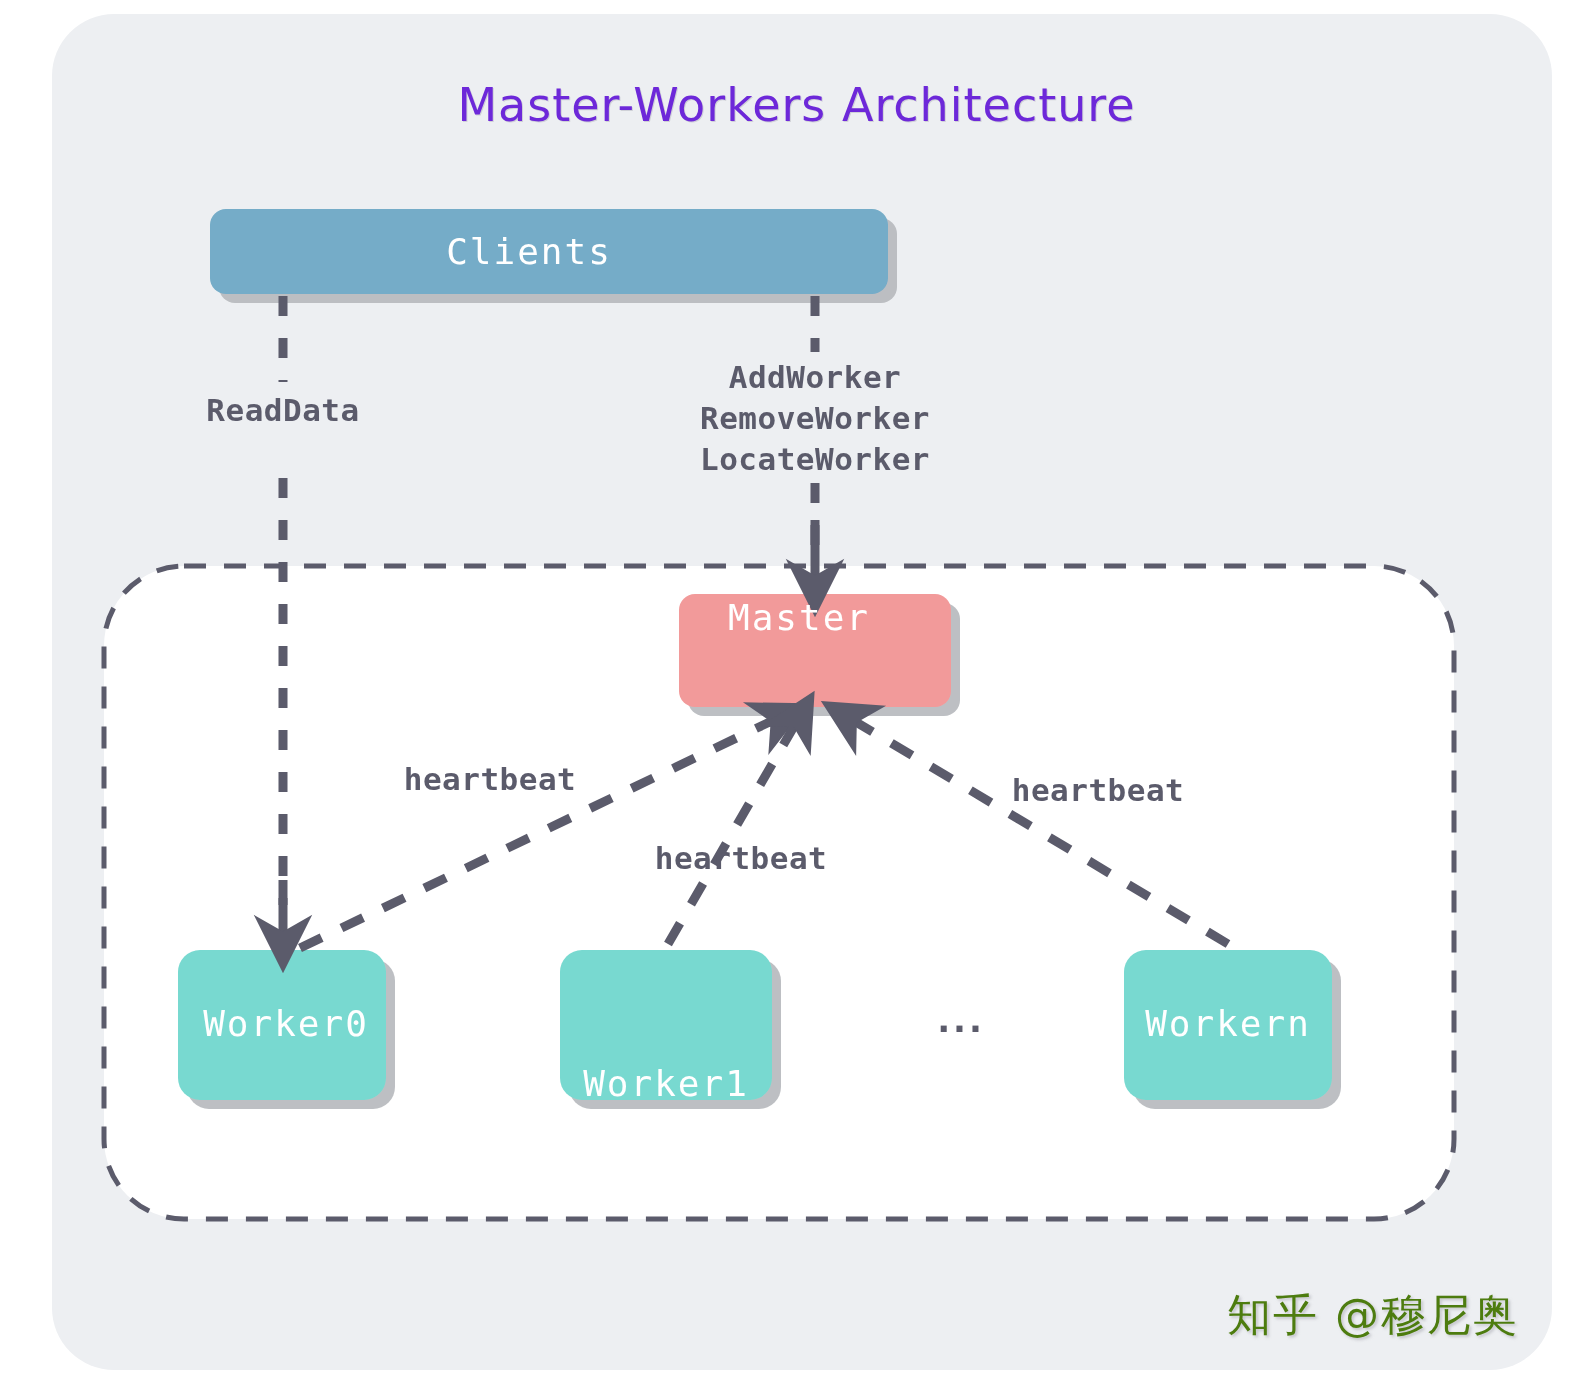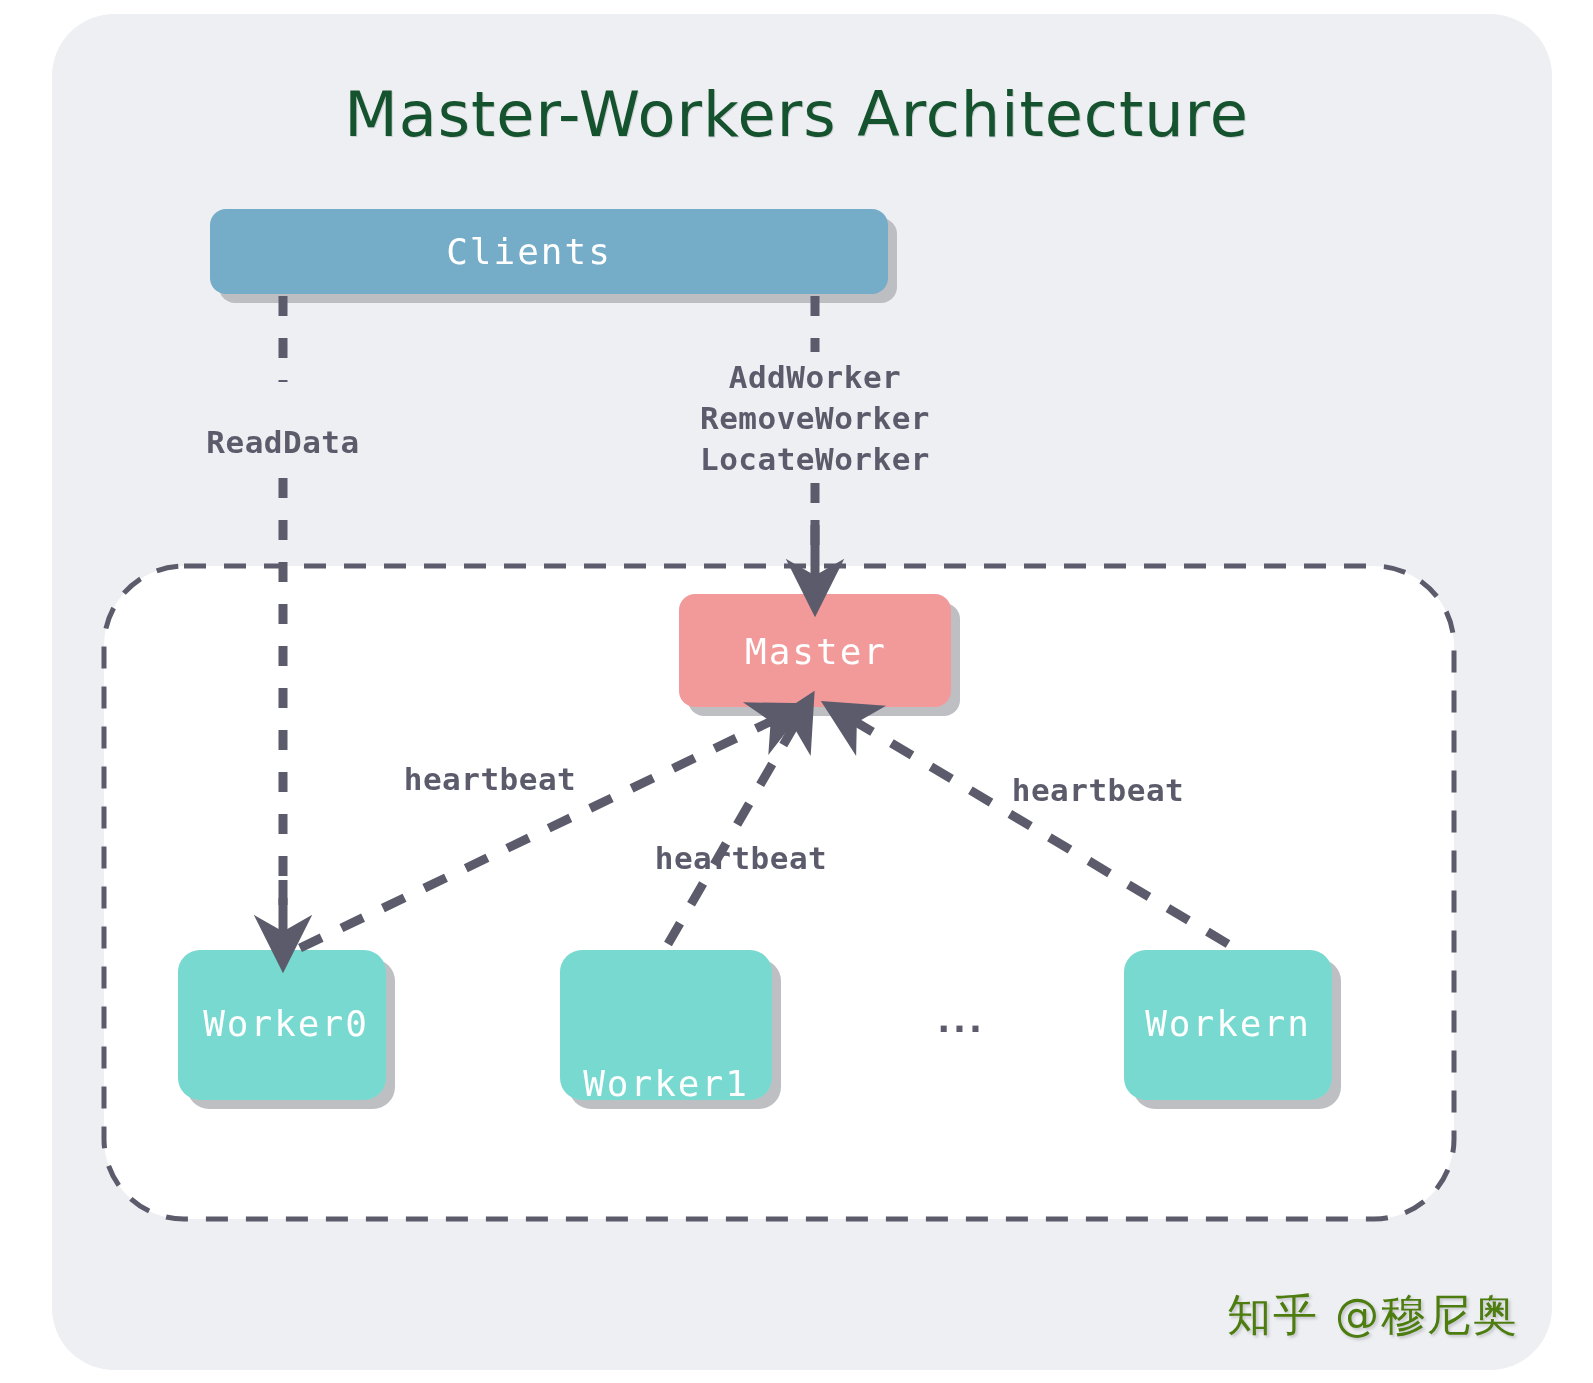--- a/index.html
+++ b/index.html
@@ -40,24 +40,24 @@
     height: 1383px;
   }
 
   .title {
     position: absolute;
     left: 0;
     top: 78px;
     width: 1593px;
     text-align: center;
     font-family: "DejaVu Sans", sans-serif;
-    font-size: 62px;
+    font-size: 46px;
     font-weight: 400;
     letter-spacing: 1px;
-    color: #14532d;
+    color: #6d28d9;
     text-shadow: 1px 1px 0 rgba(120,120,135,.25);
   }
 
   .nodeLabel {
     position: absolute;
     font-family: "DejaVu Sans Mono", "Liberation Mono", monospace;
     color: #ffffff;
     font-size: 36px;
     letter-spacing: 2px;
     text-align: center;
@@ -144,31 +144,31 @@
 
     <line x1="668" y1="944" x2="800" y2="716" stroke="#5b5b6b" stroke-width="9" fill="none" stroke-dasharray="24 22" marker-end="url(#arrowBig)"></line>
 
     <line x1="1228" y1="944" x2="846" y2="716" stroke="#5b5b6b" stroke-width="9" fill="none" stroke-dasharray="24 22" marker-end="url(#arrowBig)"></line>
   </svg>
 
   <div class="title">Master-Workers Architecture</div>
 
   <div class="nodeLabel" style="left:210px; top:231px; width:638px;">Clients</div>
 
-  <div class="nodeLabel" style="left:679px; top:631px; width:240px;margin-left:17px;">Master</div>
+  <div class="nodeLabel" style="left:679px; top:597px; width:240px;">Master</div>
 
   <div class="nodeLabel" style="left:170px; top:1003px; width:232px;">Worker0</div>
 
   <div class="nodeLabel" style="left:560px; top:1063px; width:212px;">Worker1</div>
 
   <div class="nodeLabel" style="left:1124px; top:1003px; width:208px;">Workern</div>
 
   <div class="ellipsis">...</div>
 
-  <div class="edgeLabel" style="left:133px; top:390px; width:300px;margin-top:32px;">ReadData</div>
+  <div class="edgeLabel" style="left:133px; top:390px; width:300px;">ReadData</div>
 
   <div class="edgeLabel" style="left:665px; top:398px; width:300px;">RemoveWorker</div>
   <div class="edgeLabel" style="left:665px; top:357px; width:300px;">AddWorker</div>
   <div class="edgeLabel" style="left:665px; top:439px; width:300px;">LocateWorker</div>
 
   <div class="edgeLabel" style="left:390px; top:759px; width:200px;">heartbeat</div>
 
   <div class="edgeLabel" style="left:641px; top:838px; width:200px;">heartbeat</div>
 
   <div class="edgeLabel" style="left:998px; top:770px; width:200px;">heartbeat</div>

